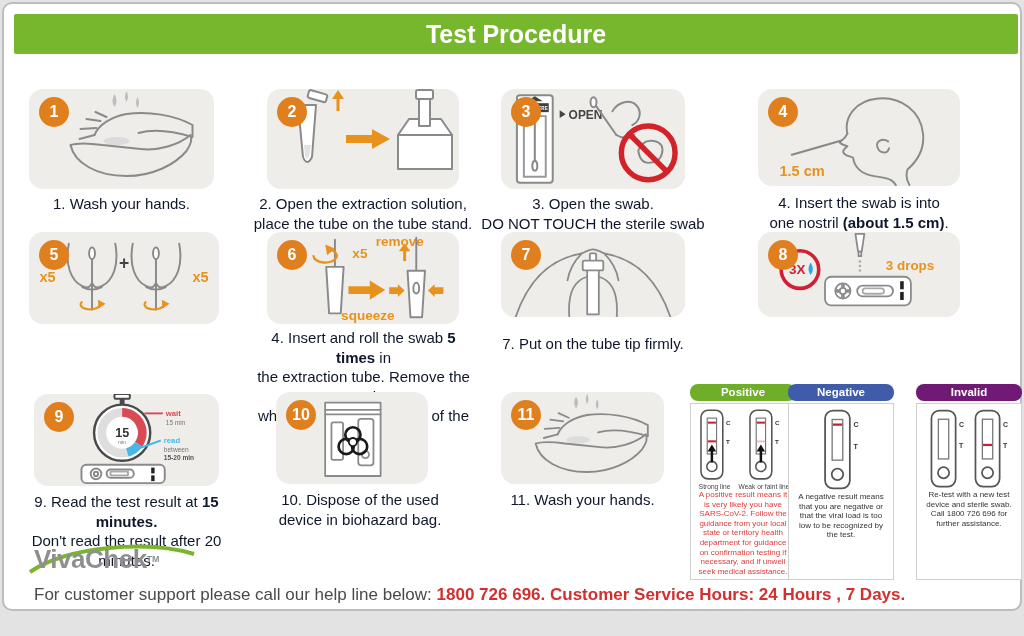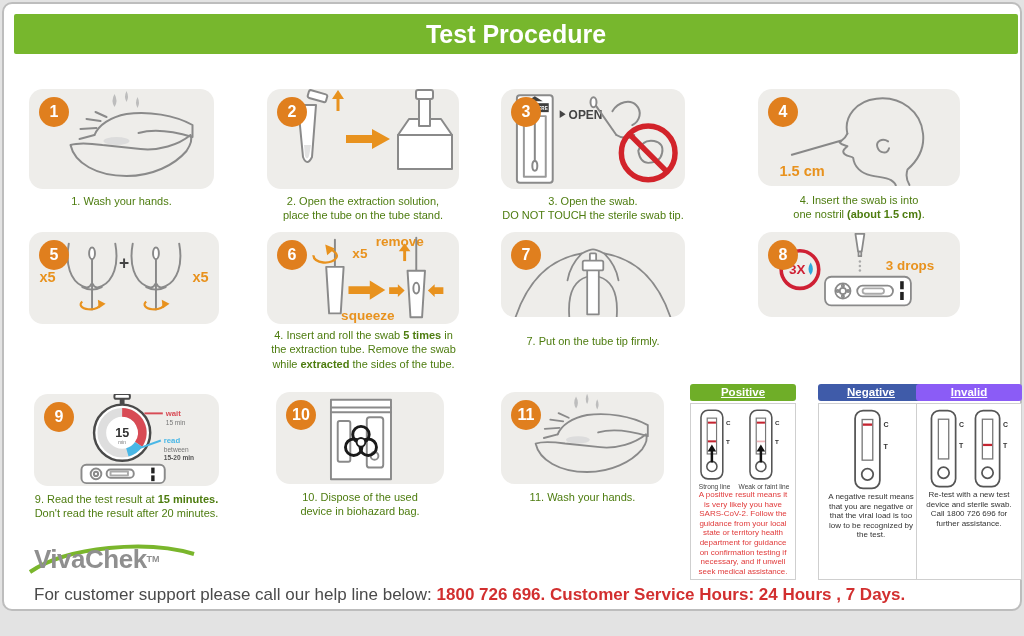--- a/index.html
+++ b/index.html
@@ -5,31 +5,31 @@
   html,body{margin:0;padding:0;width:1024px;height:636px;overflow:hidden;background:#e3e3e3;
     font-family:"Liberation Sans",sans-serif;}
   #card{position:absolute;left:2px;top:2px;width:1016px;height:605px;background:#fff;
     border:2px solid #bdbdbd;border-radius:10px;}
   #titlebar{position:absolute;left:10px;top:10px;width:1004px;height:40px;border-radius:2px;
     display:flex;align-items:center;justify-content:center;color:#fff;font-size:25px;font-weight:bold;}
   .step-box{position:absolute;background:#eeedea;border-radius:14px;}
   .step-box svg{position:absolute;left:0;top:0;width:100%;height:100%;}
   .badge{position:absolute;left:10px;top:8px;width:30px;height:30px;border-radius:50%;background:#e07f1e;
     color:#fff;font-weight:bold;font-size:16px;display:flex;align-items:center;justify-content:center;z-index:2;}
-  .caption{position:absolute;font-size:11px;color:#4d7c0f;line-height:1.3;text-align:center;white-space:pre-line;}
+  .caption{position:absolute;font-size:15px;color:#0f172a;line-height:1.3;text-align:center;white-space:pre-line;}
   .caption .b{font-weight:bold;}
   .ln{fill:none;stroke:#8a8a8a;stroke-width:2;stroke-linecap:round;stroke-linejoin:round;}
   svg text{font-family:"Liberation Sans",sans-serif;}
   .t-org{fill:#e8921e;font-weight:bold;}
   .t-white{fill:#fff;font-weight:bold;}
   .tc{text-anchor:middle;}
   
   #results{position:absolute;left:686px;top:380px;width:332px;height:196px;}
   .rcol{position:absolute;top:0;width:106px;height:100%;}
-  .rhead{height:17px;color:#fff;font-weight:bold;font-size:11.5px;text-align:center;line-height:17px;border-radius:3px;text-decoration:underline;}
+  .rhead{height:17px;color:#fff;font-weight:bold;font-size:11.5px;text-align:center;line-height:17px;border-radius:8px;}
   .rbody{position:absolute;top:19px;left:0;right:0;bottom:0;background:#fff;border:1px solid #cfcfcf;
     padding:4px 2px 2px;display:flex;flex-direction:column;align-items:center;}
   .cass-row{display:flex;gap:6px;align-items:flex-start;justify-content:center;}
   .cass-col{display:flex;flex-direction:column;align-items:center;}
   .cass-label{font-size:6.6px;color:#444;margin-top:1px;text-align:center;}
   .cbody{fill:#fff;stroke:#555;stroke-width:2;}
   .cwin{fill:#fff;stroke:#777;stroke-width:1.5;}
   .cwell{fill:#fff;stroke:#555;stroke-width:2;}
   .ct{font-size:8px;font-weight:bold;fill:#333;}
   .rtext{font-size:8px;line-height:1.2;color:#333;text-align:center;margin:0 2px 0;}
@@ -273,21 +273,21 @@
         <rect x="72" y="78" width="28" height="8.5" rx="4"></rect>
         <rect x="76" y="80" width="18" height="4" stroke="#aaa"></rect>
       </g>
       <rect x="118" y="76" width="3.5" height="6" fill="#222"></rect>
       <rect x="118" y="84" width="3.5" height="6" fill="#222"></rect>
     </svg>
   </div>
   <div class="caption" style="left:10px;top:488px;width:225px"><span>9. Read the test result at </span><span class="b">15 minutes.</span><span>
 Don't read the result after 20 minutes.</span></div>
 
-  <div class="step-box" style="left:272px;top:388px;width:168px;height:92px">
+  <div class="step-box" style="left:272px;top:388px;width:152px;height:92px">
     <div class="badge">10</div>
     <svg viewBox="0 0 170 95">
       <g class="ln" stroke="#666">
         <rect x="55" y="8" width="62" height="82" fill="#fff"></rect>
         <line x1="55" y1="16" x2="117" y2="16"></line>
           <line x1="55" y1="21" x2="117" y2="21"></line>
       </g>
       <g class="ln" stroke="#aaa">
         <rect x="62" y="30" width="13" height="42" rx="2"></rect>
         <rect x="92" y="26" width="17" height="52" rx="3"></rect>
@@ -352,37 +352,37 @@
               <text x="36" y="22" class="ct">C</text>
               <text x="36" y="46" class="ct">T</text>
             </svg>
             <div class="cass-label">Weak or faint line</div>
           </div>
         </div>
         <div class="rtext red">A positive result means it is very likely you have SARS-CoV-2. Follow the guidance from your local state or territory health department for guidance on confirmation testing if necessary, and if unwell seek medical assistance.</div>
       </div>
     </div>
 
-    <div class="rcol" style="left:128px">
+    <div class="rcol" style="left:98px">
       <div class="rhead" style="background-color: rgb(63, 91, 169);">Negative</div>
       <div class="rbody">
         <svg width="40" height="84" viewBox="0 0 44 95">
           <rect x="4" y="3" width="28" height="88" rx="9" class="cbody"></rect>
           <rect x="12" y="13" width="12" height="46" class="cwin"></rect>
           <circle cx="18" cy="75" r="6.5" class="cwell"></circle>
           <rect x="12.8" y="17.5" width="10.4" height="2.6" fill="#c42430"></rect>
           <text x="36" y="22" class="ct">C</text>
           <text x="36" y="46" class="ct">T</text>
         </svg>
         <div class="rtext">A negative result means that you are negative or that the viral load is too low to be recognized by the test.</div>
       </div>
     </div>
 
     <div class="rcol" style="left:226px">
-      <div class="rhead" style="background-color: #8b5cf6;">Invalid</div>
+      <div class="rhead" style="background-color: #701a75;">Invalid</div>
       <div class="rbody">
         <div class="cass-row">
           <svg width="38" height="82" viewBox="0 0 44 95">
             <rect x="4" y="3" width="28" height="88" rx="9" class="cbody"></rect>
             <rect x="12" y="13" width="12" height="46" class="cwin"></rect>
             <circle cx="18" cy="75" r="6.5" class="cwell"></circle>
             <text x="36" y="22" class="ct">C</text>
             <text x="36" y="46" class="ct">T</text>
           </svg>
           <svg width="38" height="82" viewBox="0 0 44 95">

